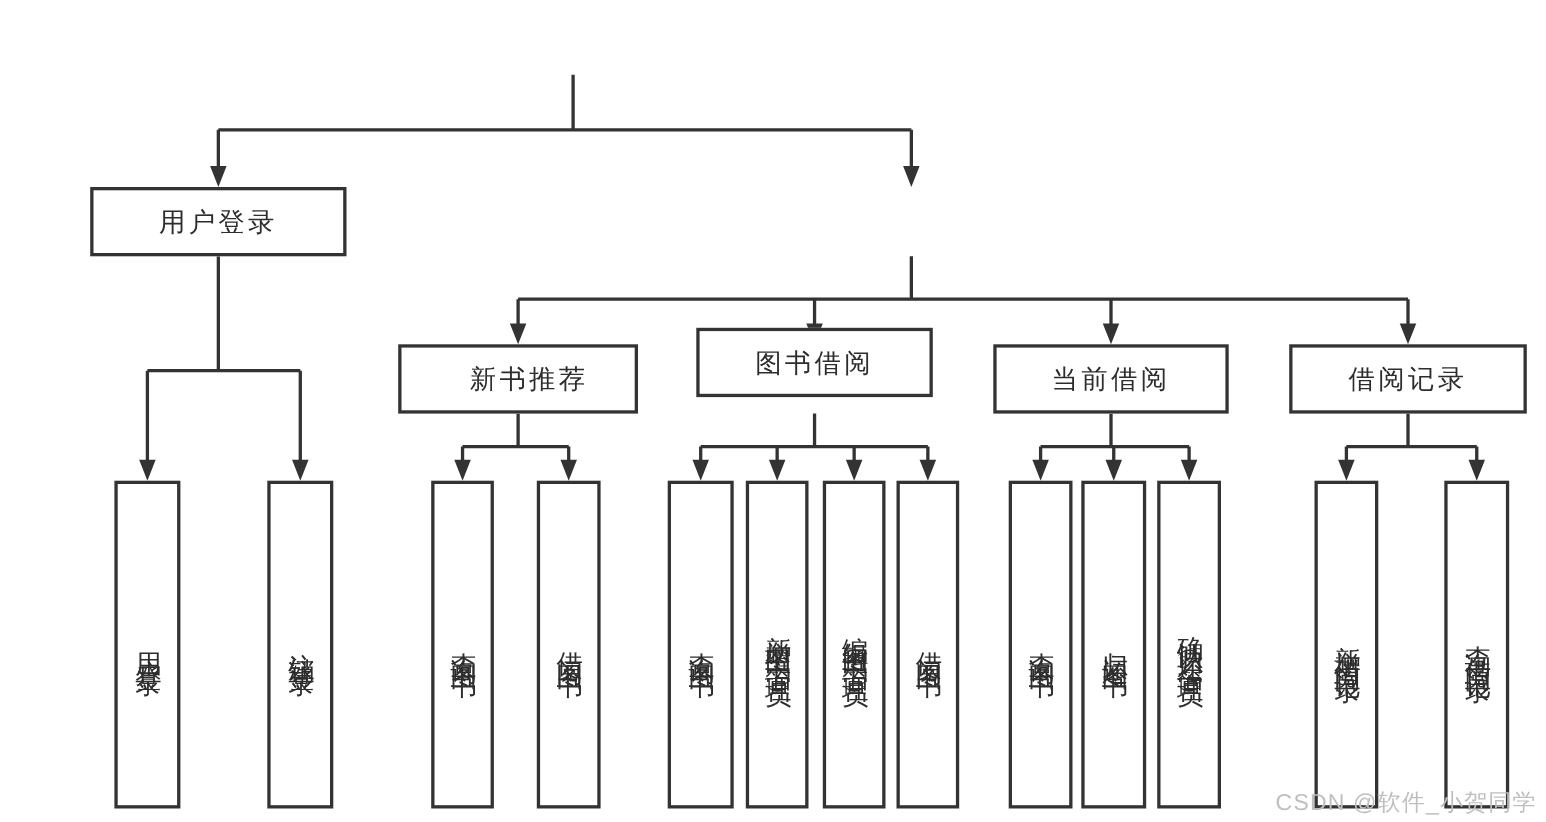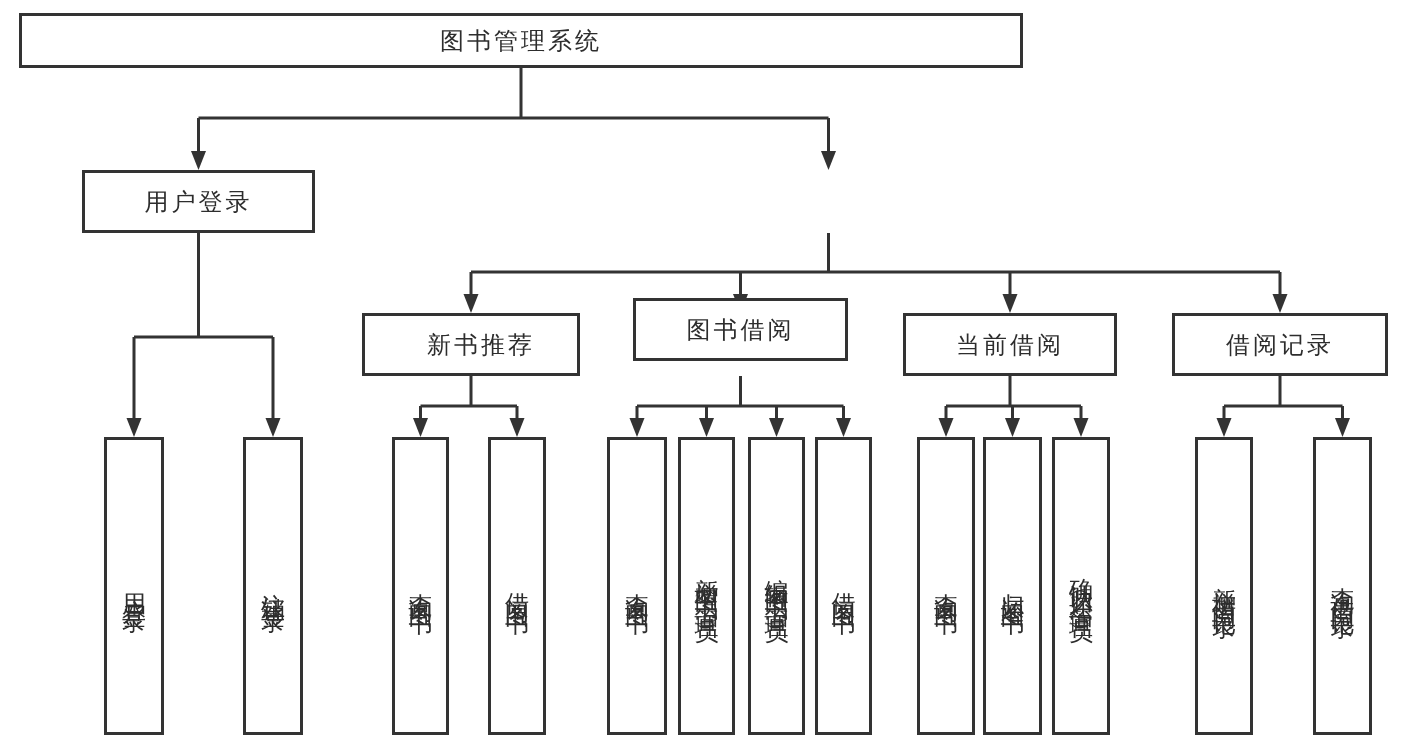--- a/index.html
+++ b/index.html
@@ -112,23 +112,20 @@
       <polygon points="1081,437 1073.5,418 1088.5,418"></polygon>
     </g>
 
     <g>
       <path d="M1280 376 L1280 406 M1224 406 L1342.5 406 M1224 406 L1224 420 M1342.5 406 L1342.5 420"></path>
       <polygon points="1224,437 1216.5,418 1231.5,418"></polygon>
       <polygon points="1342.5,437 1335,418 1350,418"></polygon>
     </g>
   </svg>
 
-  <div class="node h-node" style="left:19px; top:13px; width:1004px; height:55px;">
-    <span>图书管理系统</span>
-  </div>
 
   <div class="node h-node" style="left:82px; top:170px; width:233px; height:63px;">
     <span>用户登录</span>
   </div>
 
   <div class="node h-node" style="left:362px; top:313px; width:218px; height:63px;padding-left:20px;">
     <span>新书推荐</span>
   </div>
   <div class="node h-node" style="left:633px; top:298px; width:215px; height:63px;">
     <span>图书借阅</span>
@@ -177,14 +174,15 @@
     <span class="v-text">确认归还（管理员）</span>
   </div>
 
   <div class="node v-node" style="left:1195px; top:437px; width:58px; height:298px;">
     <span class="v-text">新增借阅记录</span>
   </div>
   <div class="node v-node" style="left:1313px; top:437px; width:59px; height:298px;">
     <span class="v-text">查询借阅记录</span>
   </div>
 
+  <div class="watermark">CSDN @软件_小贺同学</div>
 
 </div>
 
 </body></html>

